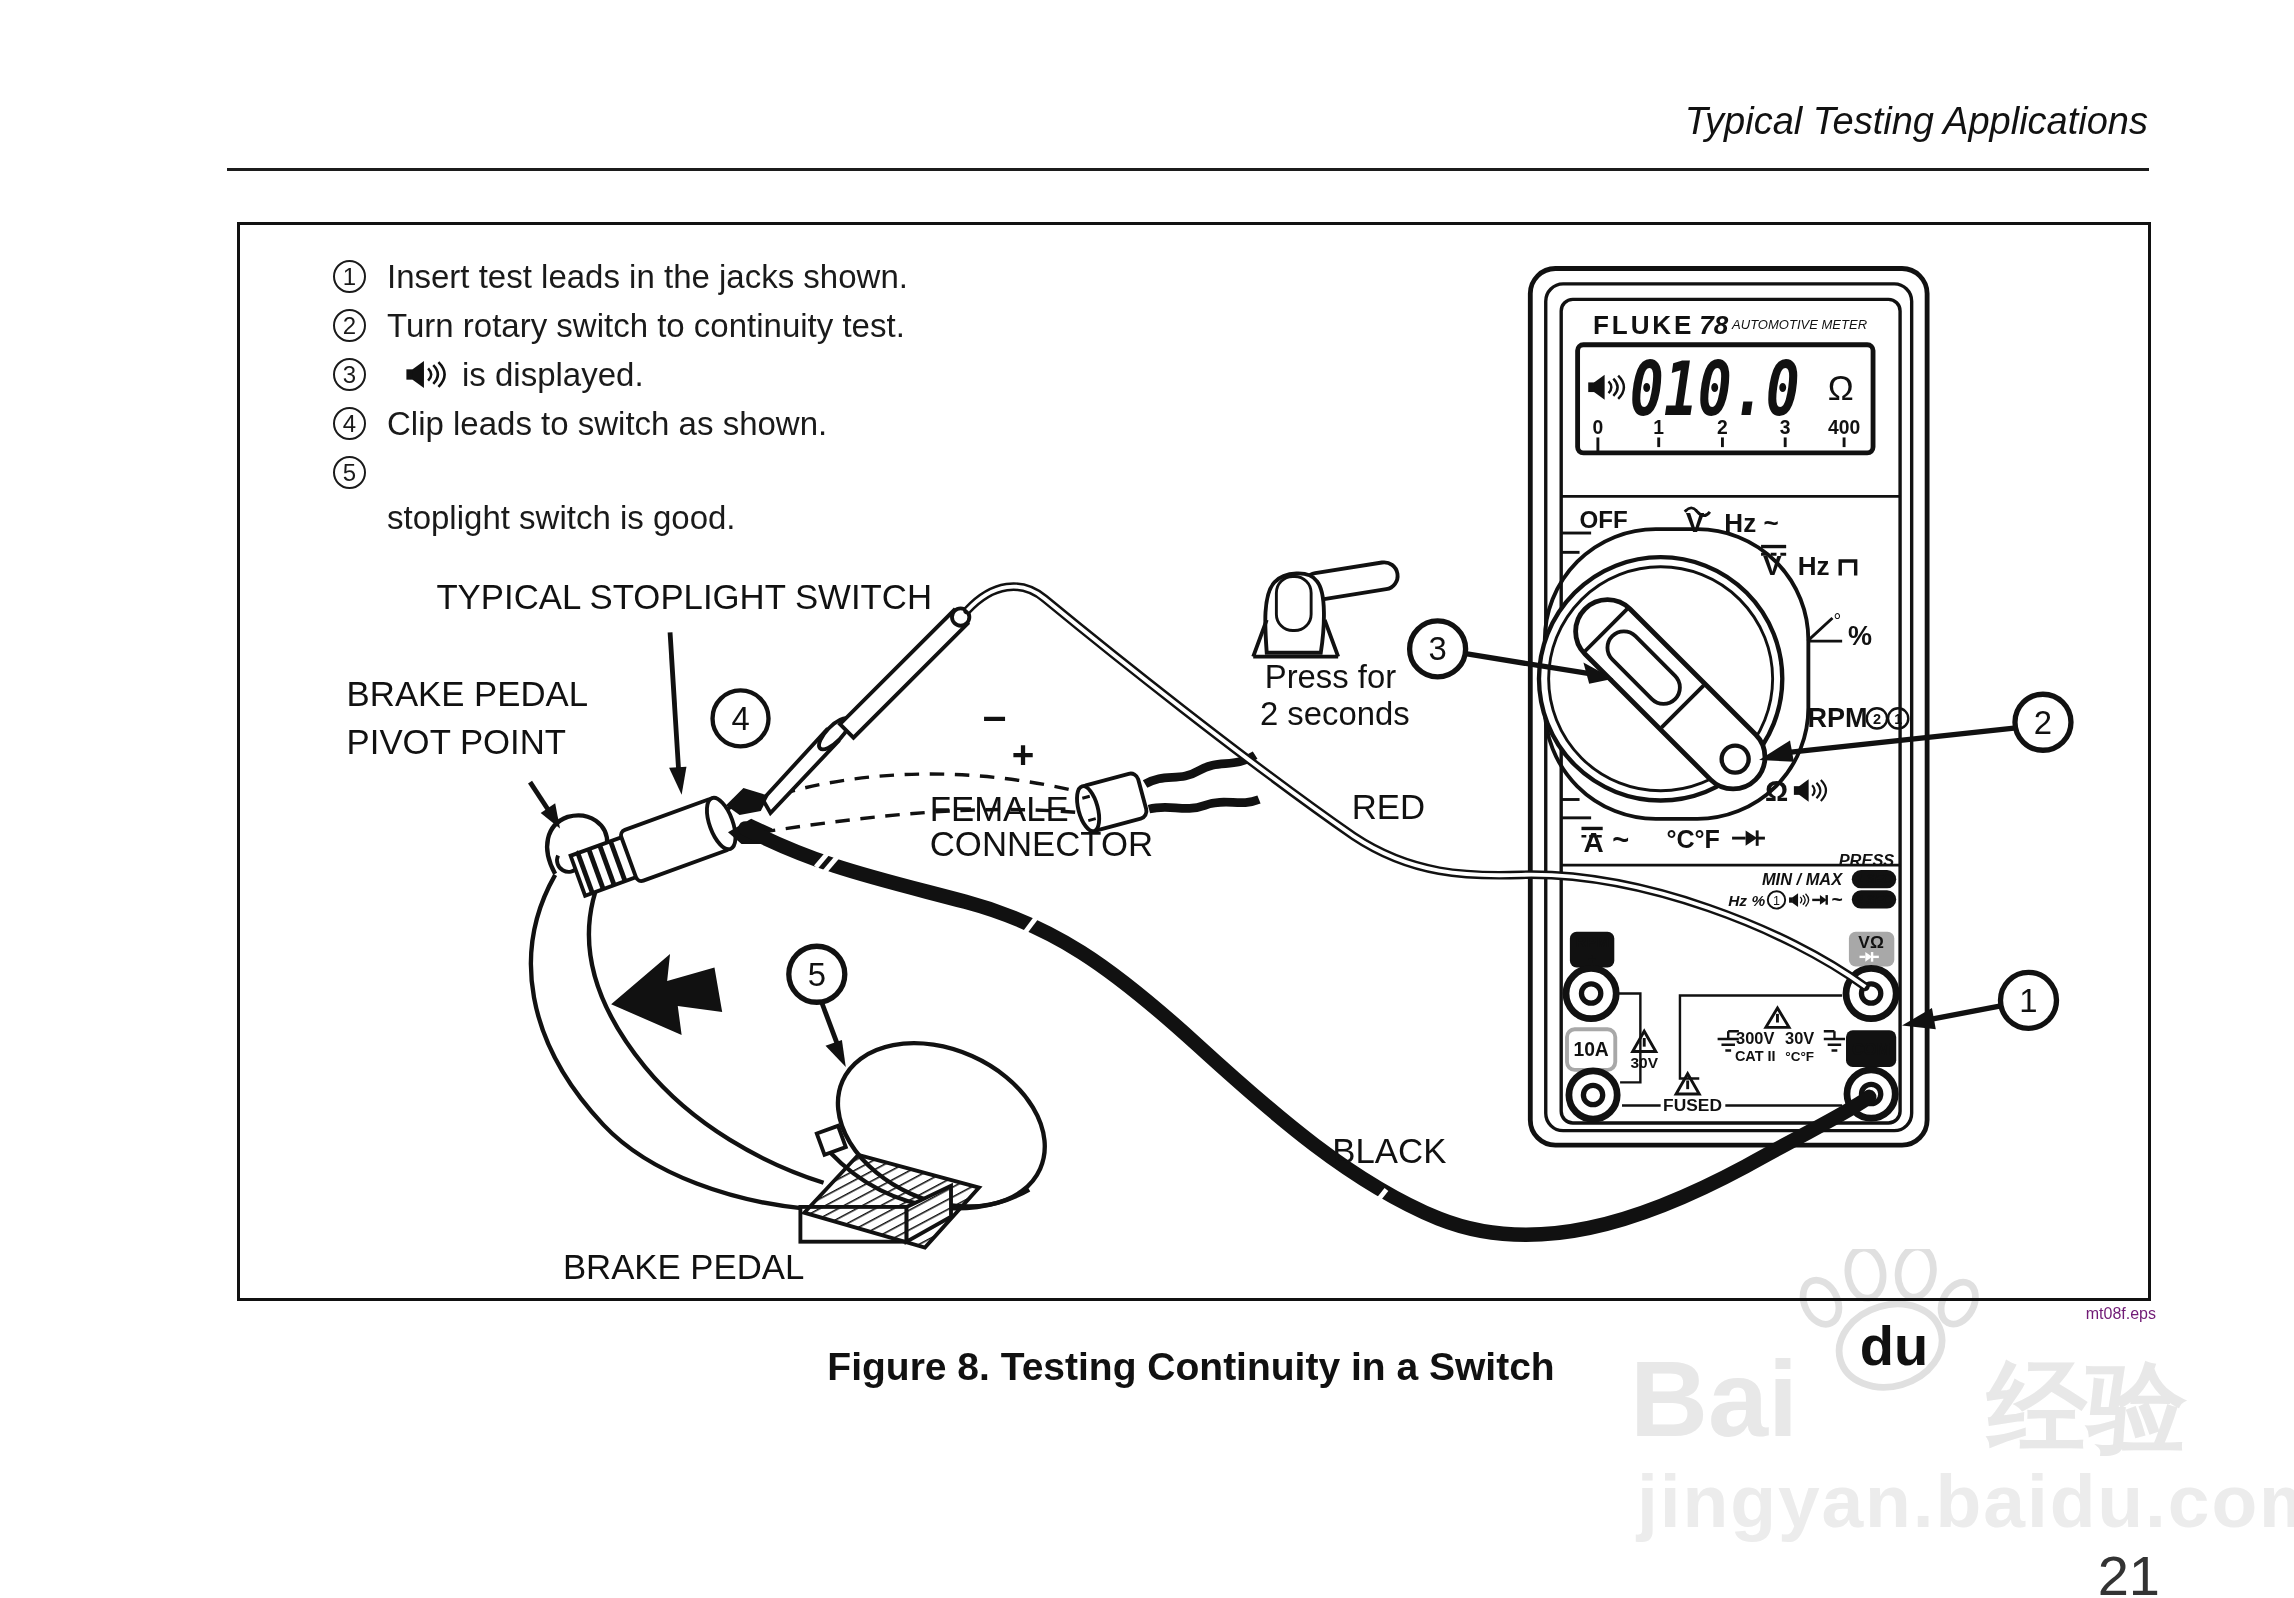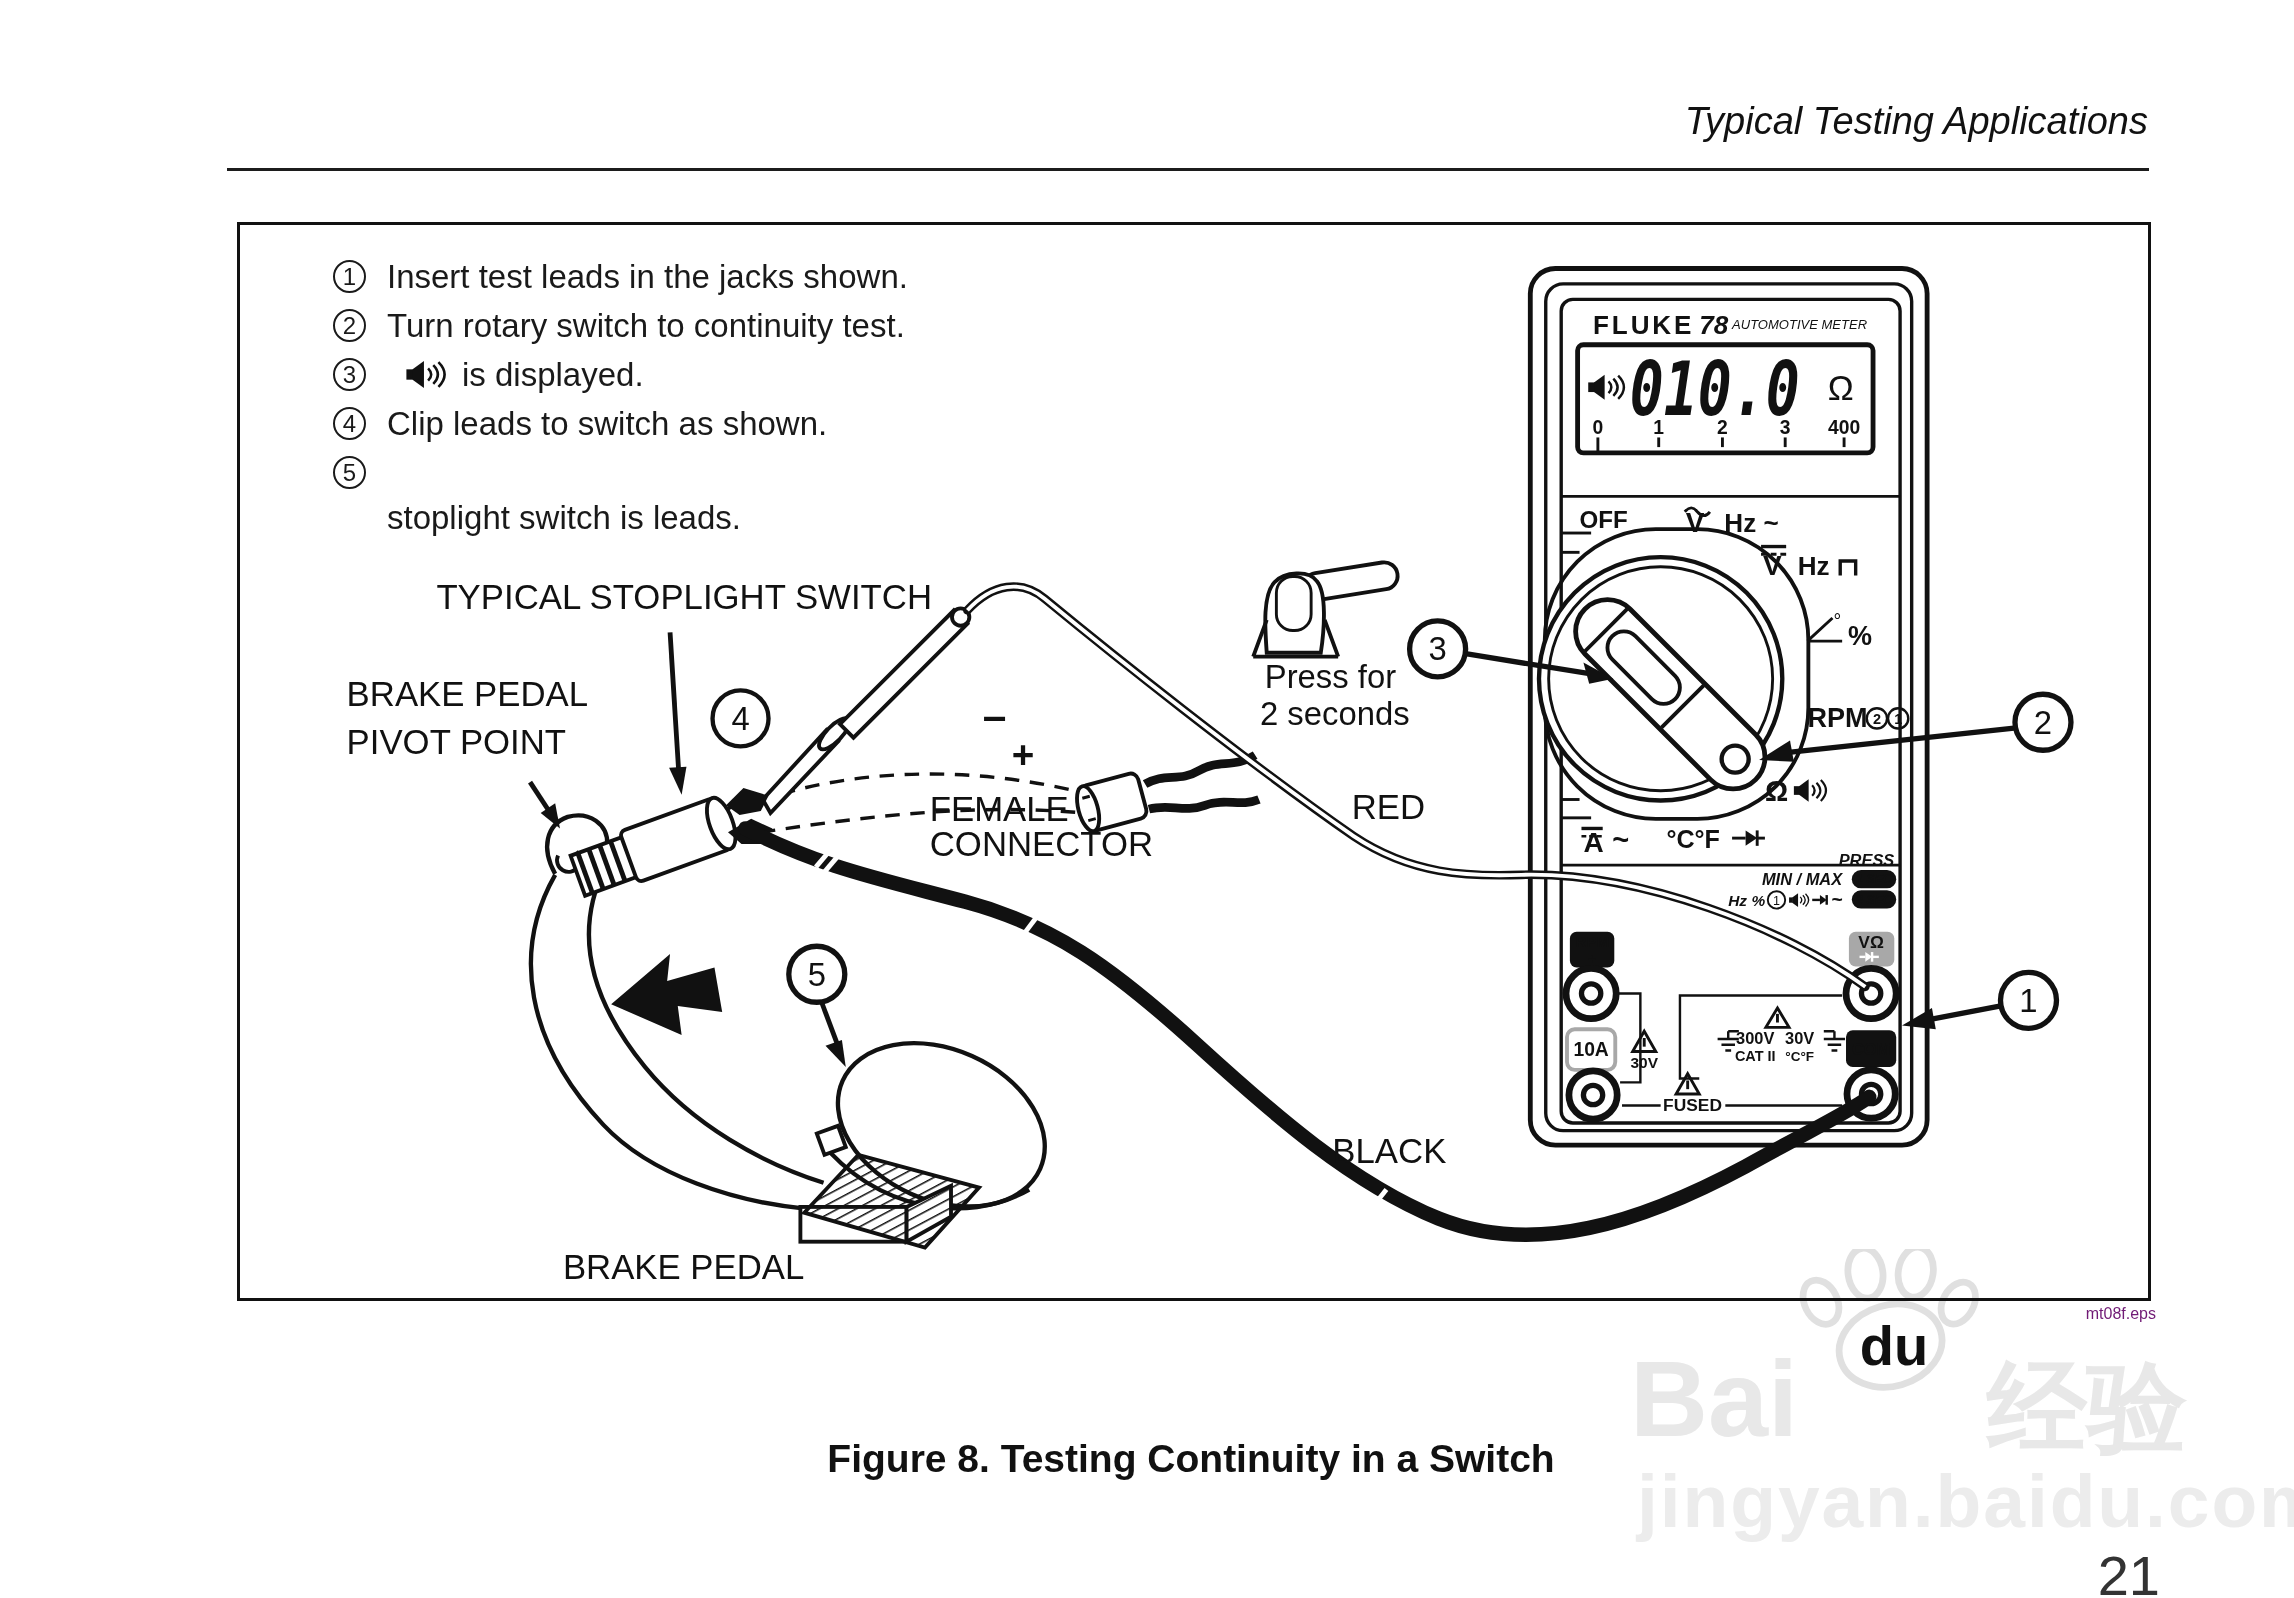--- a/index.html
+++ b/index.html
@@ -8,21 +8,21 @@
   .abs{position:absolute;}
   #header-title{top:100px;right:146px;font-size:38px;font-style:italic;color:#111;}
   #header-rule{top:168px;left:227px;width:1922px;height:2.9px;background:#1c1c1c;}
   #figure-box{top:222px;left:237px;width:1908px;height:1073px;border:3.9px solid #111;}
   #steps{top:252px;left:333px;}
   .step-row{display:flex;align-items:center;height:49px;font-size:33px;white-space:nowrap;}
   .step-circle{flex:0 0 auto;width:33px;height:33px;border:2.9px solid #1a1a1a;border-radius:50%;
                display:flex;align-items:center;justify-content:center;font-size:24px;margin-right:21px;box-sizing:border-box;}
   .step-cont{height:41px;line-height:41px;font-size:33px;padding-left:54px;}
   .spk-inline{width:48px;height:31px;margin:0 13.5px;vertical-align:middle;}
-  #caption{top:1437px;left:237px;width:1908px;text-align:center;font-size:39px;font-weight:bold;color:#111;}
+  #caption{top:1345px;left:237px;width:1908px;text-align:center;font-size:39px;font-weight:bold;color:#111;}
   #file-ref{top:1305px;right:138px;font-size:16px;color:#701a75;}
   #page-num{top:1543px;right:134px;font-size:56px;color:#333;}
   #wm{pointer-events:none;}
   .wm-t{position:absolute;font-weight:bold;color:#e8e8e8;}
   #wm-url{color:#ececec;letter-spacing:1.9px;}
   svg text{font-family:"Liberation Sans",sans-serif;fill:#111;}
   svg .lcdtxt{font-family:"DejaVu Sans Mono",monospace;}
 </style>
 </head>
 <body>
@@ -75,21 +75,21 @@
         </svg>
       <span>is displayed.</span>
     </div>
     <div class="step-row">
       <span class="step-circle">4</span>
       <span>Clip leads to switch as shown.</span>
     </div>
     <div class="step-row">
       <span class="step-circle">5</span>
     </div>
-    <div class="step-cont">stoplight switch is leads.</div>
+    <div class="step-cont">stoplight switch is good.</div>
   </div>
 
   <svg class="abs" style="left:0;top:0;" width="2294" height="1599" viewBox="0 0 2376 1656">
     <defs>
       <pattern id="hatch" patternUnits="userSpaceOnUse" width="9" height="9" patternTransform="rotate(62)">
         <line x1="0" y1="0" x2="0" y2="9" stroke="#111" stroke-width="3.2"></line>
       </pattern>
     </defs>
 
     <g stroke="#111" fill="none" stroke-width="4.5">

